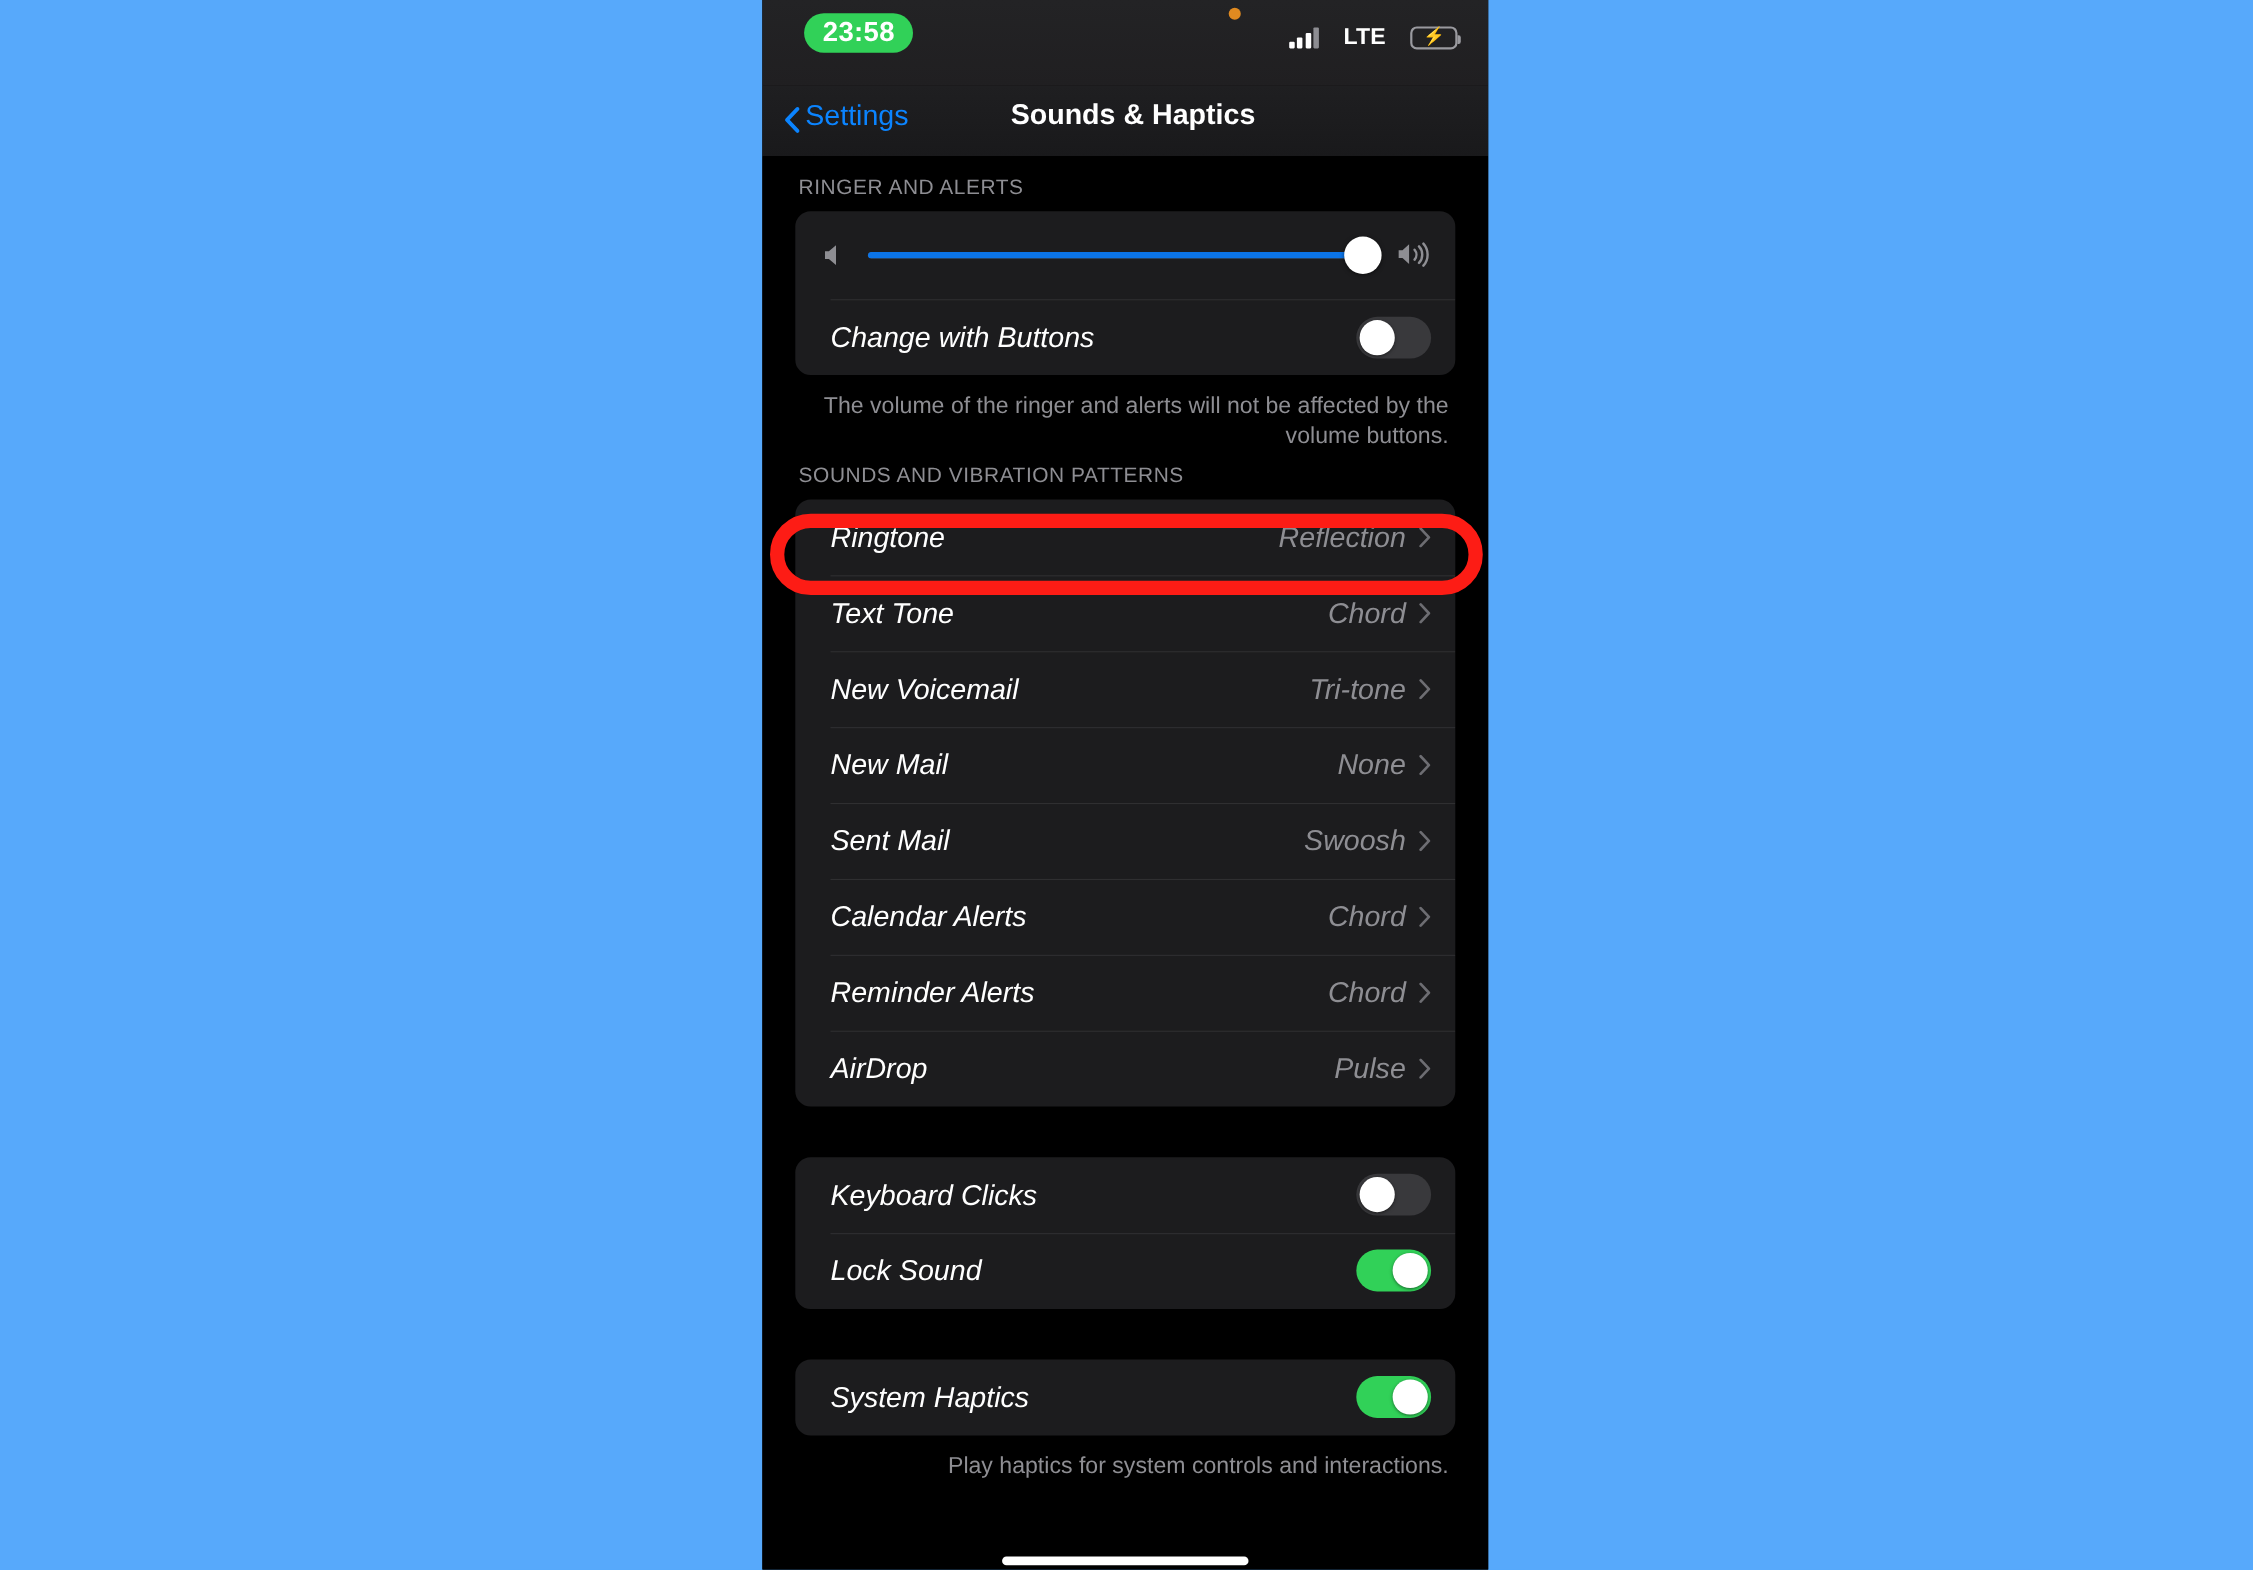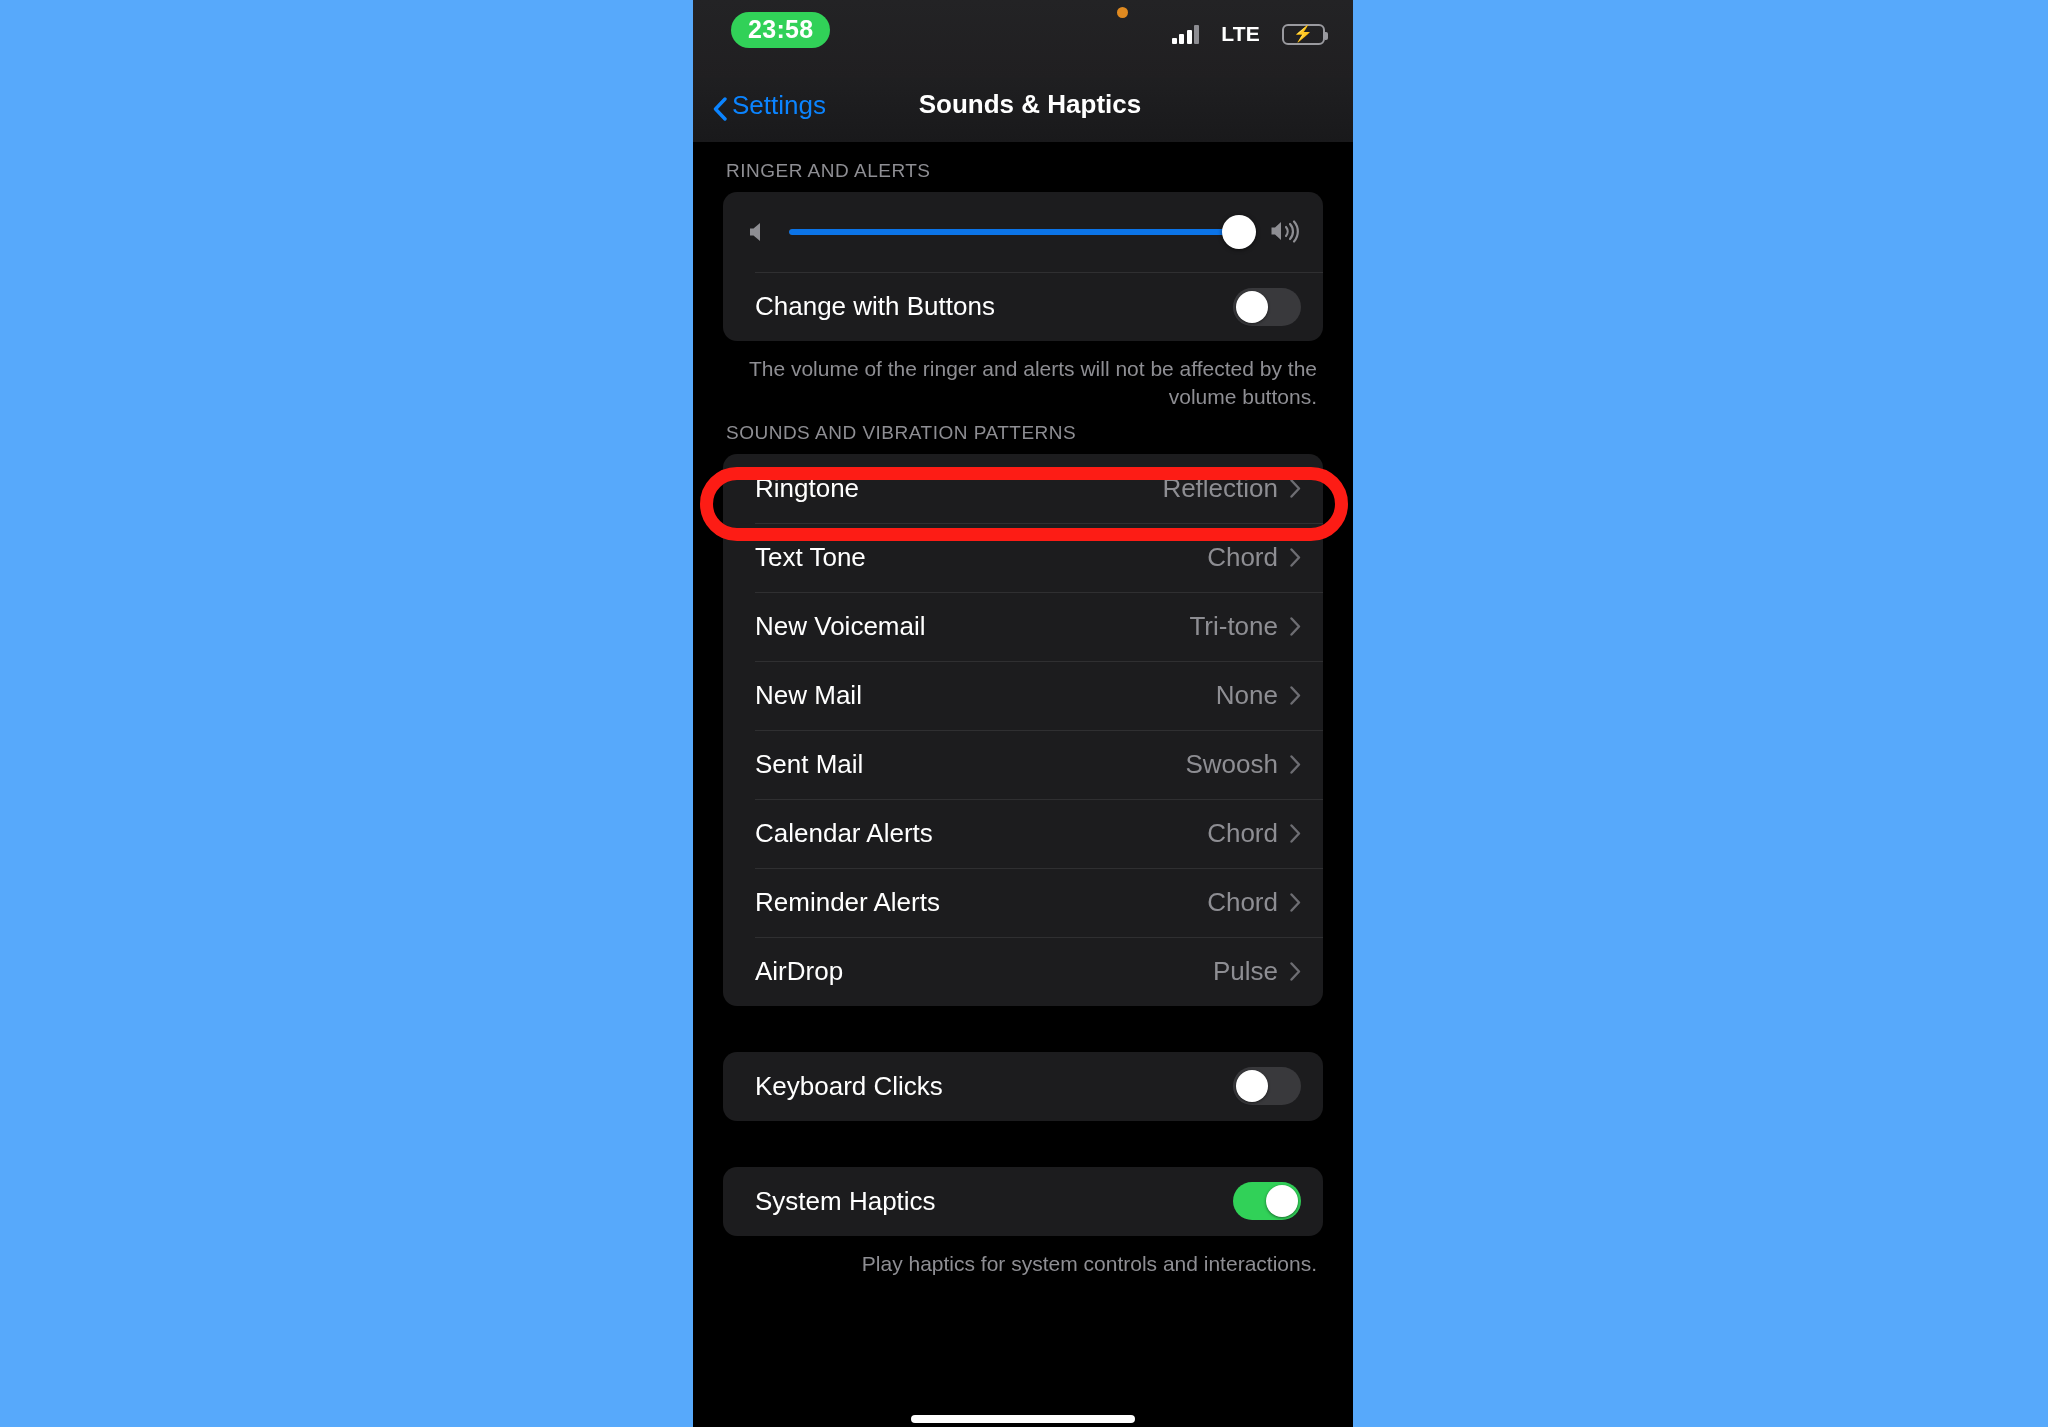--- a/index.html
+++ b/index.html
@@ -179,20 +179,21 @@
     border-radius: 14px;
     overflow: hidden;
   }
   .row {
     position: relative;
     display: flex;
     align-items: center;
     min-height: 69px;
     padding: 0 22px 0 32px;
     box-sizing: border-box;
+    font-style: italic;
   }
   .row + .row:before {
     content: "";
     position: absolute;
     left: 32px;
     right: 0;
     top: 0;
     height: 1px;
     background: #2f2f31;
   }
@@ -453,20 +454,26 @@
 
       <div class="gap-lg"></div>
 
       <div class="card">
         <div class="row">
           <span class="row-label">Keyboard Clicks</span>
           <span class="toggle" id="tgl-keyboard-clicks">
               <span class="knob"></span>
             </span>
         </div>
+        <div class="row">
+          <span class="row-label">Lock Sound</span>
+          <span class="toggle on" id="tgl-lock-sound">
+              <span class="knob"></span>
+            </span>
+        </div>
       </div>
 
       <div class="gap-lg"></div>
 
       <div class="card">
         <div class="row">
           <span class="row-label">System Haptics</span>
           <span class="toggle on" id="tgl-system-haptics">
               <span class="knob"></span>
             </span>

